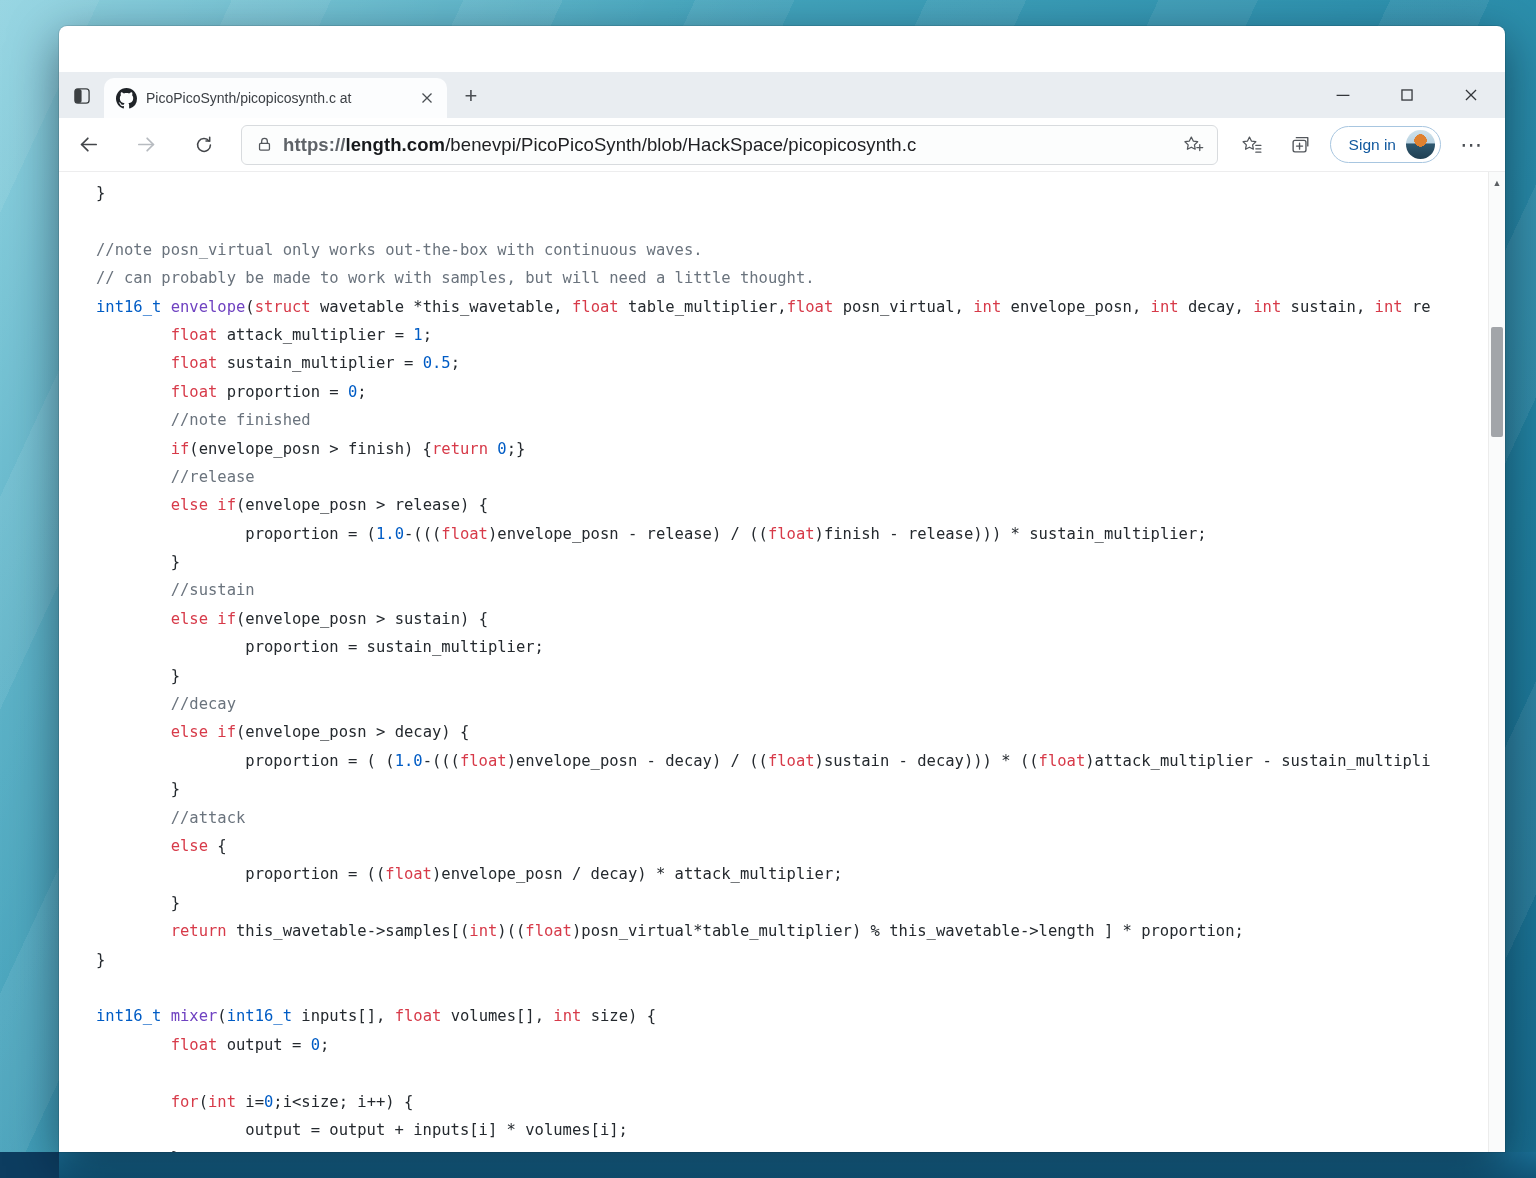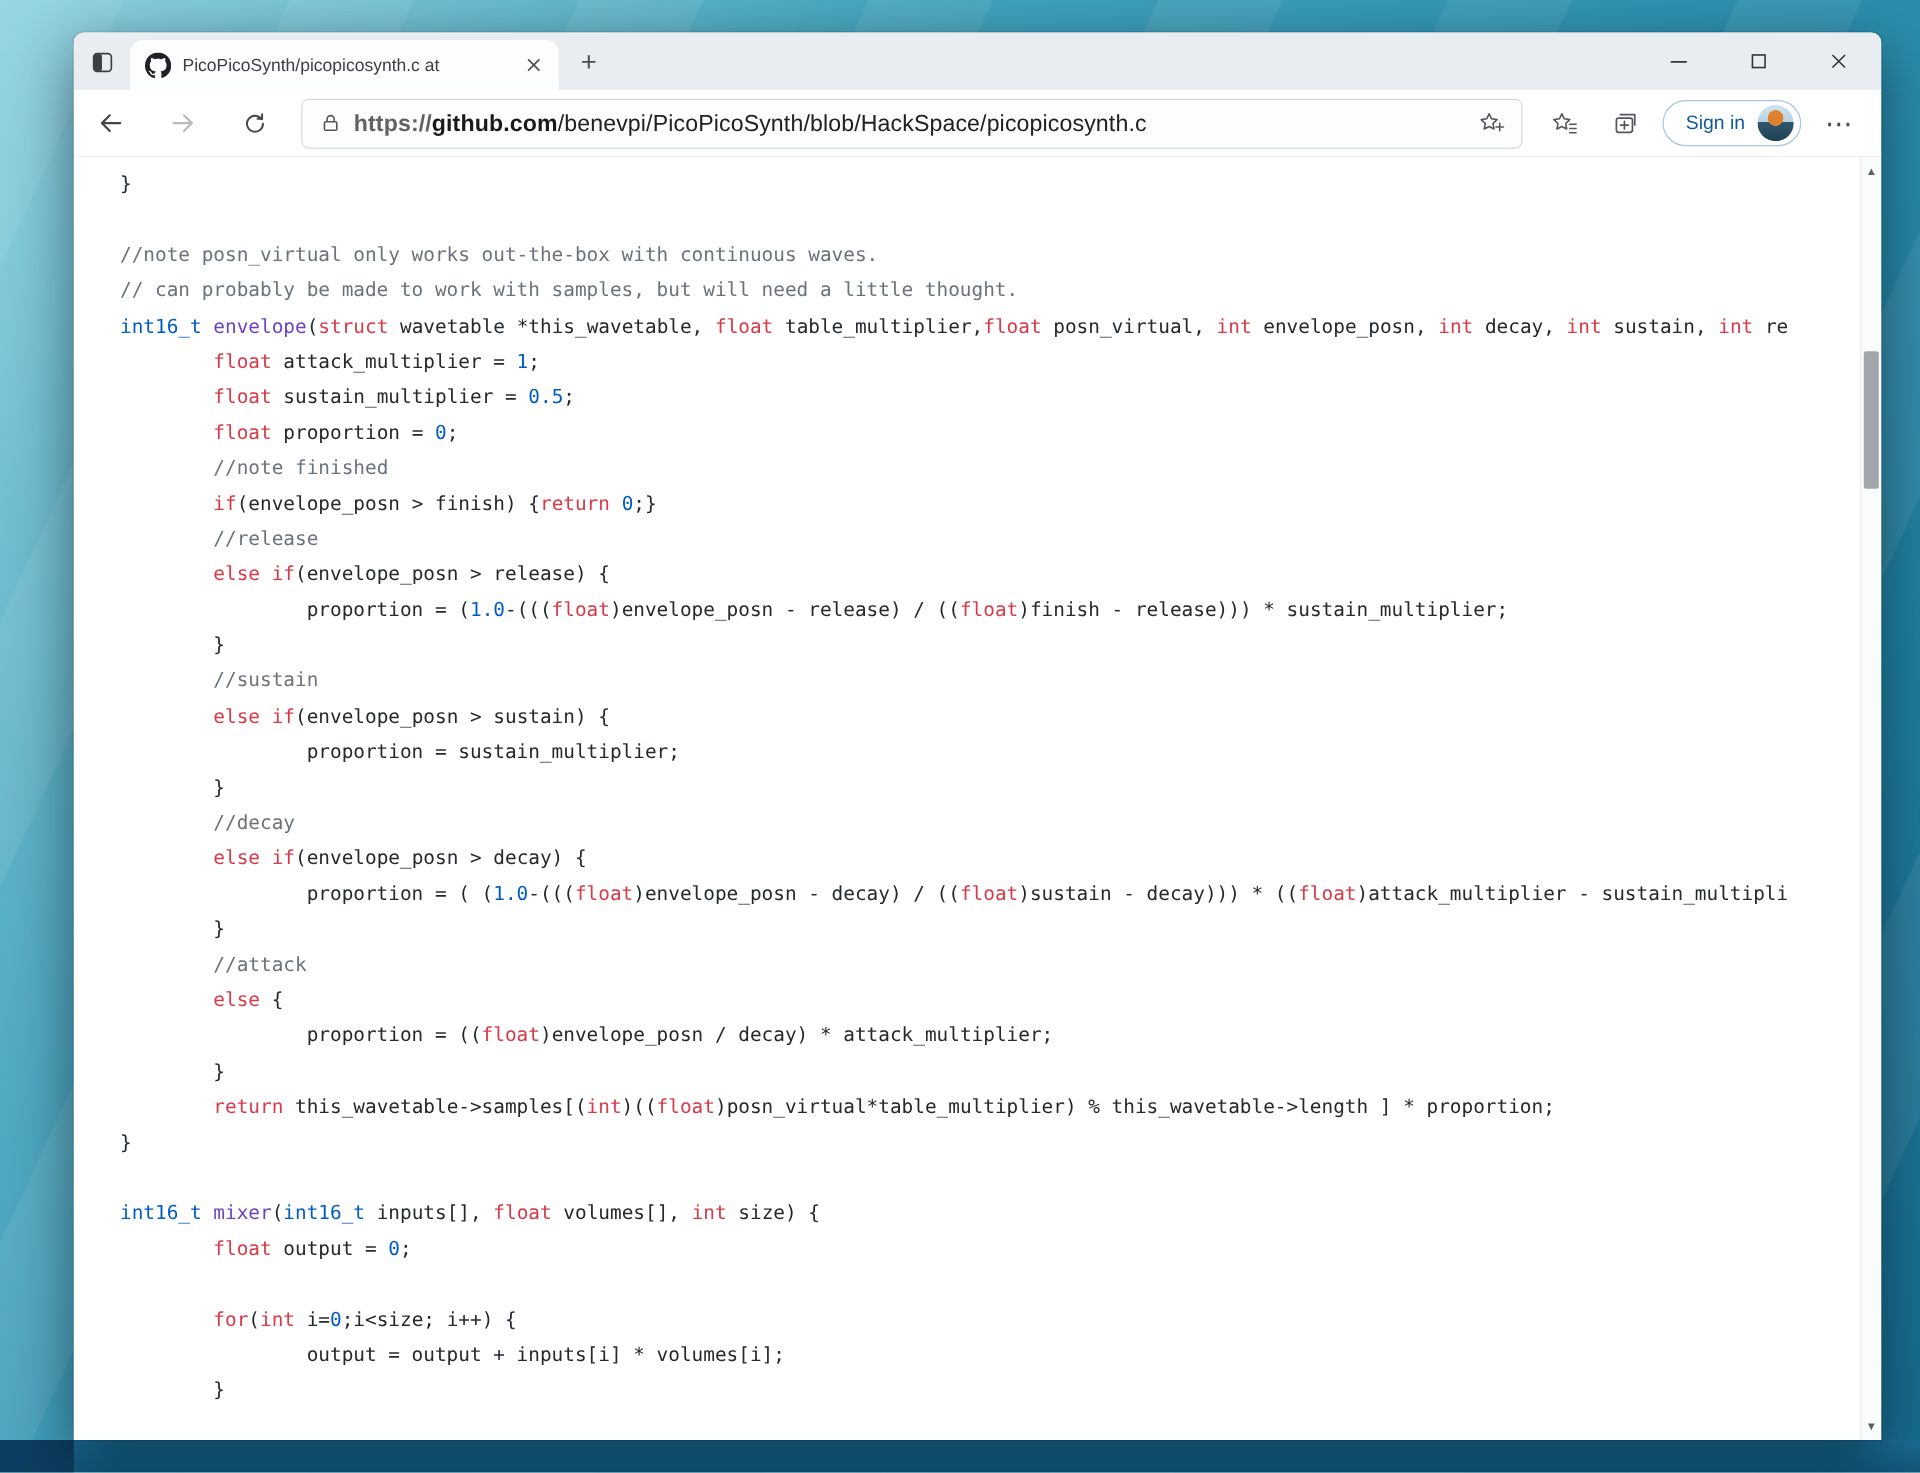--- a/index.html
+++ b/index.html
@@ -16,21 +16,21 @@
 
   .taskbar { position:absolute; left:0; bottom:0; width:100%; height:26px;
     background: linear-gradient(180deg,#1a6f95,#11577a); }
   .taskbar-corner { position:absolute; left:0; bottom:0; width:59px; height:26px; background:#0d3d60; }
 
   .window { position:absolute; left:59px; top:26px; width:1446px; height:1126px;
     background:#fff; border-radius:8px 8px 0 0; overflow:hidden;
     box-shadow: 0 14px 48px rgba(0,10,25,.5), 0 0 0 1px rgba(0,0,0,.10); }
 
   
-  .tabstrip { position:relative; height:46px; background:#e9edf1; }
+  .tabstrip { position:relative; height:46px; background:#e9edf1;margin-top:46px; }
   .tab-actions { position:absolute; left:10px; top:11px; width:26px; height:26px;
     display:flex; align-items:center; justify-content:center; border-radius:4px; }
   .tab { position:absolute; left:45px; top:6px; width:343px; height:40px;
     background:#fcfdfe; border-radius:10px 10px 0 0;
     display:flex; align-items:center; padding:0 8px 0 12px; }
   .tab-title { flex:1; margin-left:9px; font-size:14px; color:#3b3f44;
     white-space:nowrap; overflow:hidden;
     -webkit-mask-image: linear-gradient(90deg,#000 80%, transparent 99%);
     mask-image: linear-gradient(90deg,#000 80%, transparent 99%); }
   .tab-close { width:24px; height:24px; border-radius:4px;
@@ -172,21 +172,21 @@
       </span>
     </div>
 
     <div class="addressbar">
       <span>
         <svg width="17" height="17" viewBox="0 0 24 24" fill="none" stroke="#53575c" stroke-width="1.8">
             <rect x="5" y="10.5" width="14" height="9.5" rx="1.5"></rect>
             <path d="M8 10.5V7.5a4 4 0 0 1 8 0v3"></path>
           </svg>
       </span>
-      <span class="url"><span class="scheme">https://</span><span class="domain">github.com</span><span class="path">/benevpi/PicoPicoSynth/blob/HackSpace/picopicosynth.c</span></span>
+      <span class="url"><span class="scheme">https://</span><span class="domain">length.com</span><span class="path">/benevpi/PicoPicoSynth/blob/HackSpace/picopicosynth.c</span></span>
       <span class="addr-btn">
         <span>
           <svg width="22" height="22" viewBox="0 0 26 26" fill="none" stroke="#53575c" stroke-width="1.5" stroke-linejoin="round">
               <path d="M11 3.6l2.3 4.7 5.2.8-3.8 3.7.9 5.2L11 15.6l-4.6 2.4.9-5.2L3.5 9.1l5.2-.8z"></path>
               <path d="M21 12.5v7M17.5 16h7" stroke-linecap="round"></path>
             </svg>
         </span>
       </span>
     </div>
 

